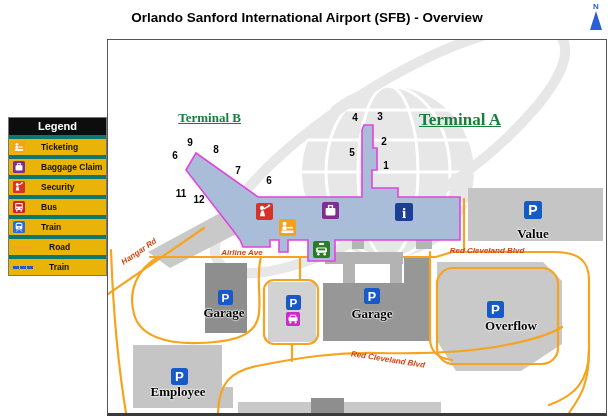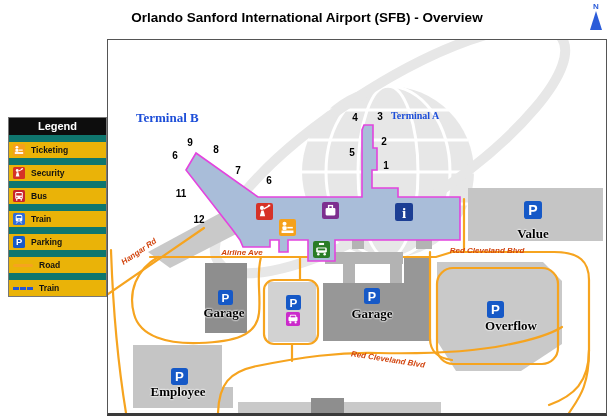--- a/index.html
+++ b/index.html
@@ -13,29 +13,29 @@
   .frame svg.base{position:absolute;left:0;top:0;}
   
   .north{left:584px;top:2px;width:24px;text-align:center;color:#2b5cd9;}
   .north .n{font-size:8px;font-weight:bold;line-height:9px;}
   .north .tri{width:0;height:0;margin:0 auto;border-left:6px solid transparent;
               border-right:6px solid transparent;border-bottom:19px solid #2b5cd9;}
   
   .legend{left:8px;top:117px;width:97px;border:1px solid #777;background:#eab308;}
   .legend .hdr{background:#0d0d0d;color:#fff;font-weight:bold;font-size:11px;text-align:center;
                padding:2px 0 3px;}
-  .legend .row{display:flex;align-items:center;gap:6px;height:16px;border-top:7px solid #0f766e;
+  .legend .row{display:flex;align-items:center;gap:16px;height:16px;border-top:4px solid #0f766e;
                padding-left:4px;}
   .legend .row:first-of-type{border-top:none;}
   .legend .lbl{font-size:8.5px;font-weight:bold;color:#111;}
   .legend svg{flex:0 0 auto;}
   .swatch-road{width:20px;height:3px;background:#f6a41f;border-radius:2px;}
   .swatch-train{width:20px;height:0;border-top:3px dashed #2456d6;}
   
-  .tlabel{font-family:"Liberation Serif",serif;font-weight:bold;font-size:13px;color:#1d4ed8;text-align:left;}
+  .tlabel{font-family:"Liberation Serif",serif;font-weight:bold;font-size:13px;color:#15803d;text-align:right;text-decoration:underline;}
   .gate{font-weight:bold;font-size:10px;color:#000;width:14px;text-align:center;}
   .roadlbl{font-style:italic;font-weight:bold;font-size:8px;color:#d2440e;text-align:center;white-space:nowrap;}
   .lotlbl{font-family:"Liberation Serif",serif;font-weight:bold;font-size:13px;color:#000;text-align:center;width:80px;
           text-shadow:0 0 2px #fff,0 0 2px #fff,0 0 2px #fff;}
   .mic{position:absolute;}
 </style>
 </head>
 <body>
 
 <svg width="0" height="0" style="position:absolute" aria-hidden="true">
@@ -157,34 +157,34 @@
       <rect x="352" y="240" width="12" height="9"></rect>
       <rect x="416" y="240" width="16" height="9"></rect>
     </g>
 
     <path fill="#a9bdd9" stroke="#e344de" stroke-width="1.6" d="M196,153 L258,197 L362,197 L362,130 L364,125 L373,125 L373,148 L377,148 L377,170 L372,170
          L372,188 L398,188 L398,197 L460,197 L460,240 L335,240 L335,261 L308,261 L308,240
          L288,240 L288,252 L279,252 L279,240 L270,240 L270,247 L243,247 L240,240 L232,229 L186,170 Z"></path>
   </svg>
 
   <div class="abs tlabel" style="left:28px;top:70px;width:105px;">Terminal B</div>
-  <div class="abs tlabel" style="left:283px;top:70px;width:110px;font-size:10px;">Terminal A</div>
+  <div class="abs tlabel" style="left:283px;top:70px;width:110px;font-size:17px;">Terminal A</div>
 
   <div class="abs gate" style="left:271px;top:120px;">1</div>
   <div class="abs gate" style="left:269px;top:96px;">2</div>
   <div class="abs gate" style="left:265px;top:71px;">3</div>
   <div class="abs gate" style="left:240px;top:72px;">4</div>
   <div class="abs gate" style="left:237px;top:107px;">5</div>
   <div class="abs gate" style="left:154px;top:135px;">6</div>
   <div class="abs gate" style="left:123px;top:125px;">7</div>
   <div class="abs gate" style="left:101px;top:104px;">8</div>
   <div class="abs gate" style="left:75px;top:97px;">9</div>
   <div class="abs gate" style="left:60px;top:110px;">6</div>
   <div class="abs gate" style="left:66px;top:136px;margin-top:12px;">11</div>
-  <div class="abs gate" style="left:84px;top:154px;margin-top:20px;">12</div>
+  <div class="abs gate" style="left:84px;top:154px;">12</div>
 
   <div class="abs roadlbl" style="left:2px;top:207px;width:58px;transform:rotate(-34deg);">Hangar Rd</div>
   <div class="abs roadlbl" style="left:107px;top:208px;width:54px;">Airline Ave</div>
   <div class="abs roadlbl" style="left:337px;top:206px;width:84px;">Red Cleveland Blvd</div>
   <div class="abs roadlbl" style="left:235px;top:315px;width:90px;transform:rotate(9deg);">Red Cleveland Blvd</div>
 
   <svg class="mic" style="left:148px;top:163px;" width="17" height="17">
       <use href="#sym-security"></use>
     </svg>
   <svg class="mic" style="left:171px;top:179px;" width="17" height="17">
@@ -232,41 +232,41 @@
 <div class="abs legend">
   <div class="hdr">Legend</div>
   <div class="row">
     <svg width="12" height="12">
         <use href="#sym-ticketing"></use>
       </svg>
     <span class="lbl">Ticketing</span>
   </div>
   <div class="row">
     <svg width="12" height="12">
+        <use href="#sym-baggage"></use>
+      </svg>
+    <span class="lbl">Baggage Claim</span>
+  </div>
+  <div class="row">
+    <svg width="12" height="12">
         <use href="#sym-security"></use>
       </svg>
     <span class="lbl">Security</span>
   </div>
   <div class="row">
     <svg width="12" height="12">
         <use href="#sym-bus"></use>
       </svg>
     <span class="lbl">Bus</span>
   </div>
   <div class="row">
     <svg width="12" height="12">
         <use href="#sym-train"></use>
       </svg>
     <span class="lbl">Train</span>
-  </div>
-  <div class="row">
-    <svg width="12" height="12">
-        <use href="#sym-parking"></use>
-      </svg>
-    <span class="lbl">Parking</span>
   </div>
   <div class="row">
     <span class="swatch-road"></span>
     <span class="lbl">Road</span>
   </div>
   <div class="row">
     <span class="swatch-train"></span>
     <span class="lbl">Train</span>
   </div>
 </div>

